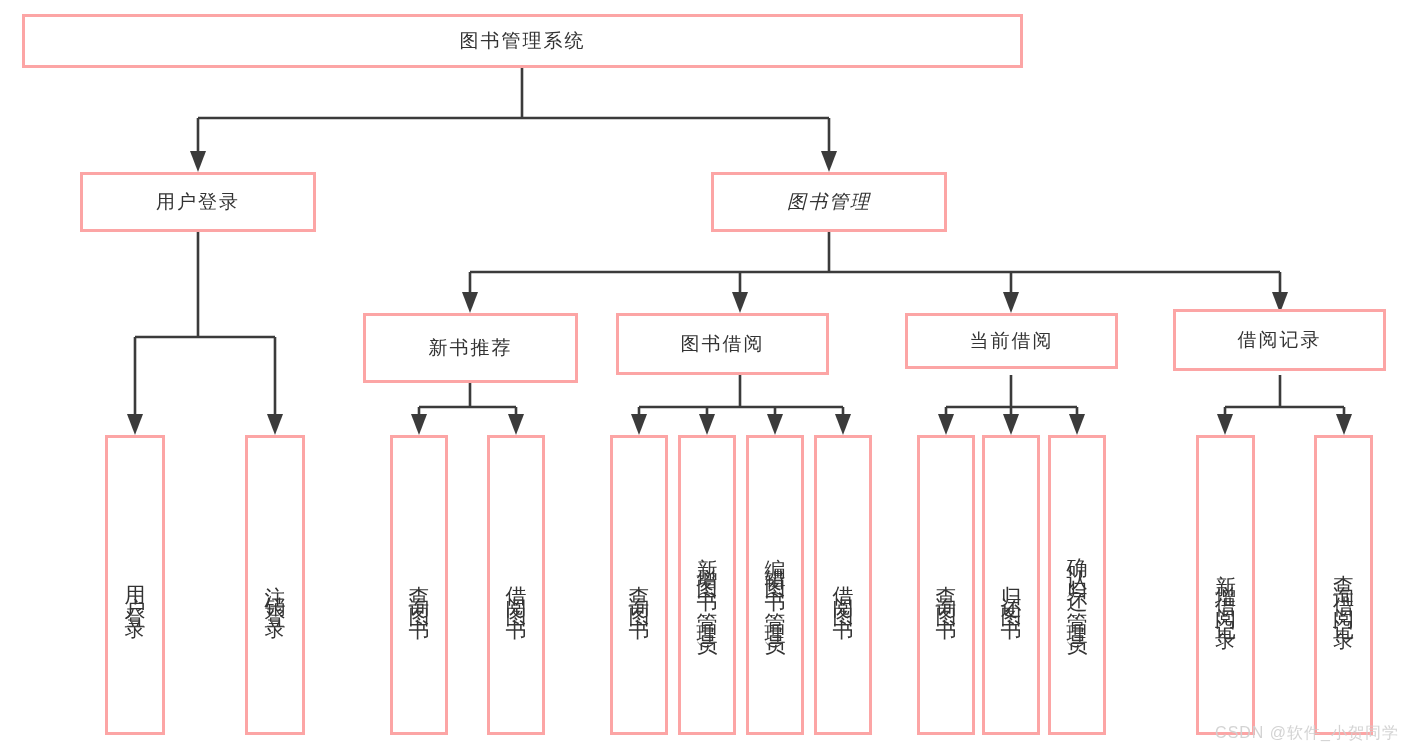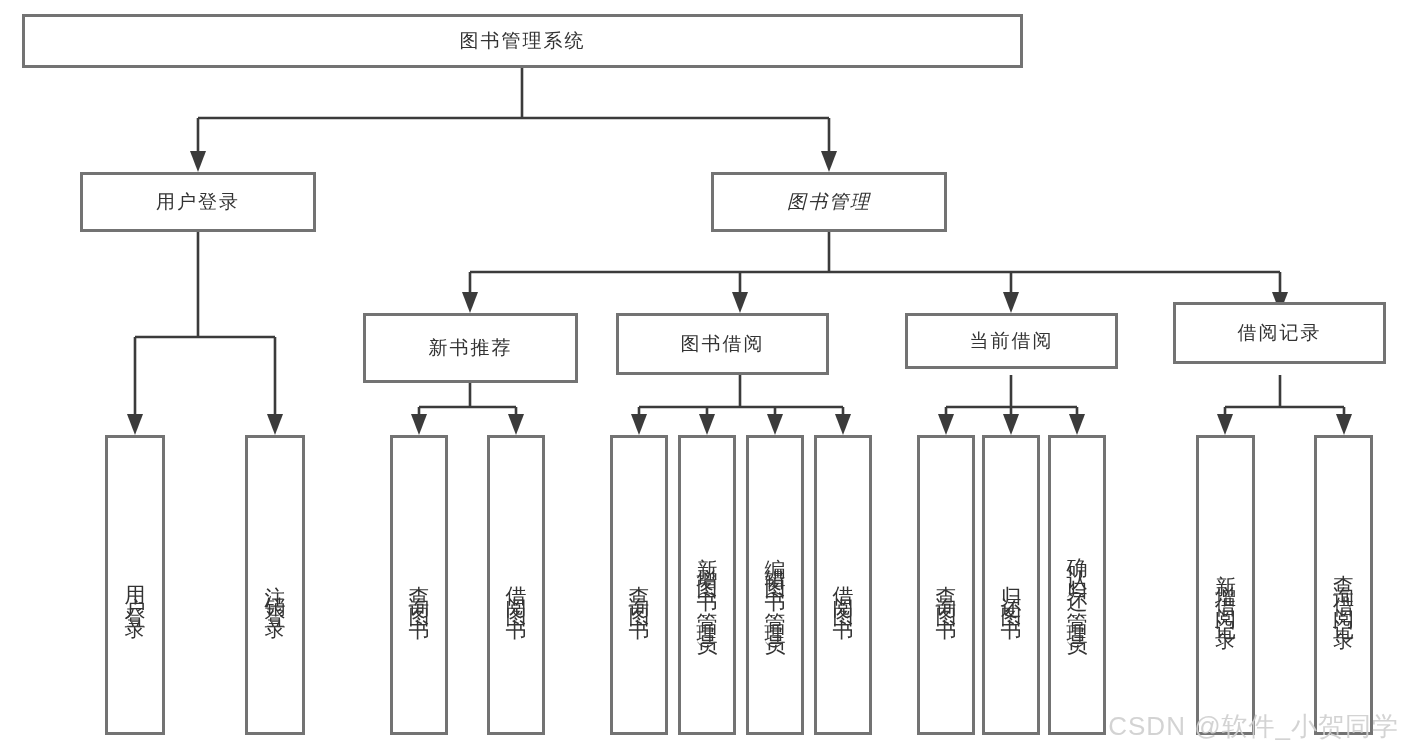--- a/index.html
+++ b/index.html
@@ -11,21 +11,21 @@
   #canvas {
     position: relative;
     width: 1405px;
     height: 747px;
     background: #ffffff;
     overflow: hidden;
   }
   .node {
     position: absolute;
     box-sizing: border-box;
-    border: 3px solid #737373;
+    border: 3px solid #fca5a5;
     background: #ffffff;
     color: #333333;
     display: flex;
     align-items: center;
     justify-content: center;
     z-index: 2;
   }
   .h-node {
     font-size: 19px;
     letter-spacing: 2px;
@@ -48,21 +48,21 @@
     margin-bottom: -11px; 
     white-space: nowrap;
   }
   
   #node-user-login   { left: 80px;  top: 172px; width: 236px; height: 60px; }
   #node-book-mgmt    { left: 711px; top: 172px; width: 236px; height: 60px; font-style: italic; }
   
   #node-new-book-rec   { left: 363px;  top: 313px; width: 215px; height: 70px; }
   #node-book-borrow    { left: 616px;  top: 313px; width: 213px; height: 62px; }
   #node-current-borrow { left: 905px;  top: 313px; width: 213px; height: 56px; }
-  #node-borrow-record  { left: 1173px; top: 302px; width: 213px; height: 62px; }
+  #node-borrow-record  { left: 1173px; top: 309px; width: 213px; height: 62px; }
   
   #leaf-user-login     { left: 105px;  width: 60px; }
   #leaf-logout         { left: 245px;  width: 60px; }
   #leaf-rec-query      { left: 390px;  width: 58px; }
   #leaf-rec-borrow     { left: 487px;  width: 58px; }
   #leaf-bb-query       { left: 610px;  width: 58px; }
   #leaf-bb-add         { left: 678px;  width: 58px; }
   #leaf-bb-edit        { left: 746px;  width: 58px; }
   #leaf-bb-borrow      { left: 814px;  width: 58px; }
   #leaf-cb-query       { left: 917px;  width: 58px; }
@@ -84,21 +84,21 @@
     stroke-width: 2.6px;
   }
   #connectors polygon {
     fill: #3b3b3b;
     stroke: none;
   }
   #watermark {
     position: absolute;
     right: 6px;
     bottom: 3px;
-    font-size: 26px;
+    font-size: 16px;
     color: rgba(207, 207, 207, 0.92);
     letter-spacing: 1px;
     z-index: 5;
     white-space: nowrap;
   }
 </style>
 </head>
 <body>
 
 <div id="canvas">

